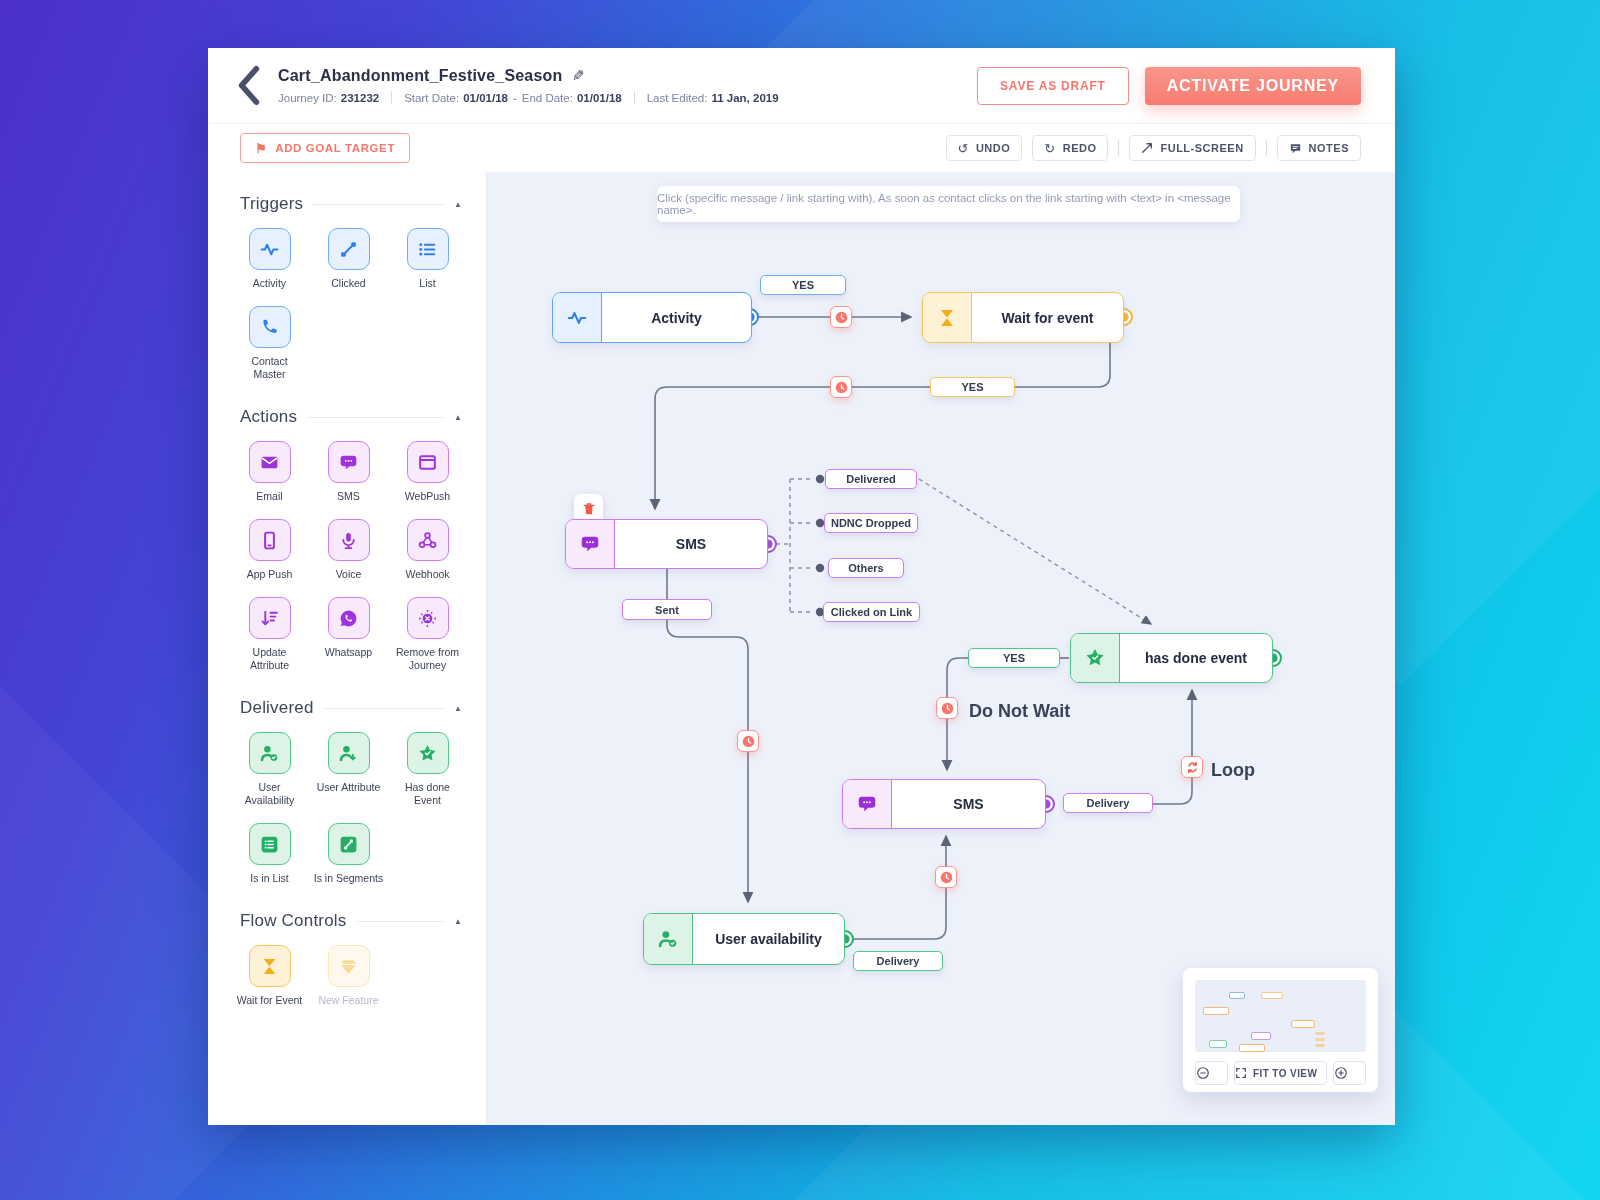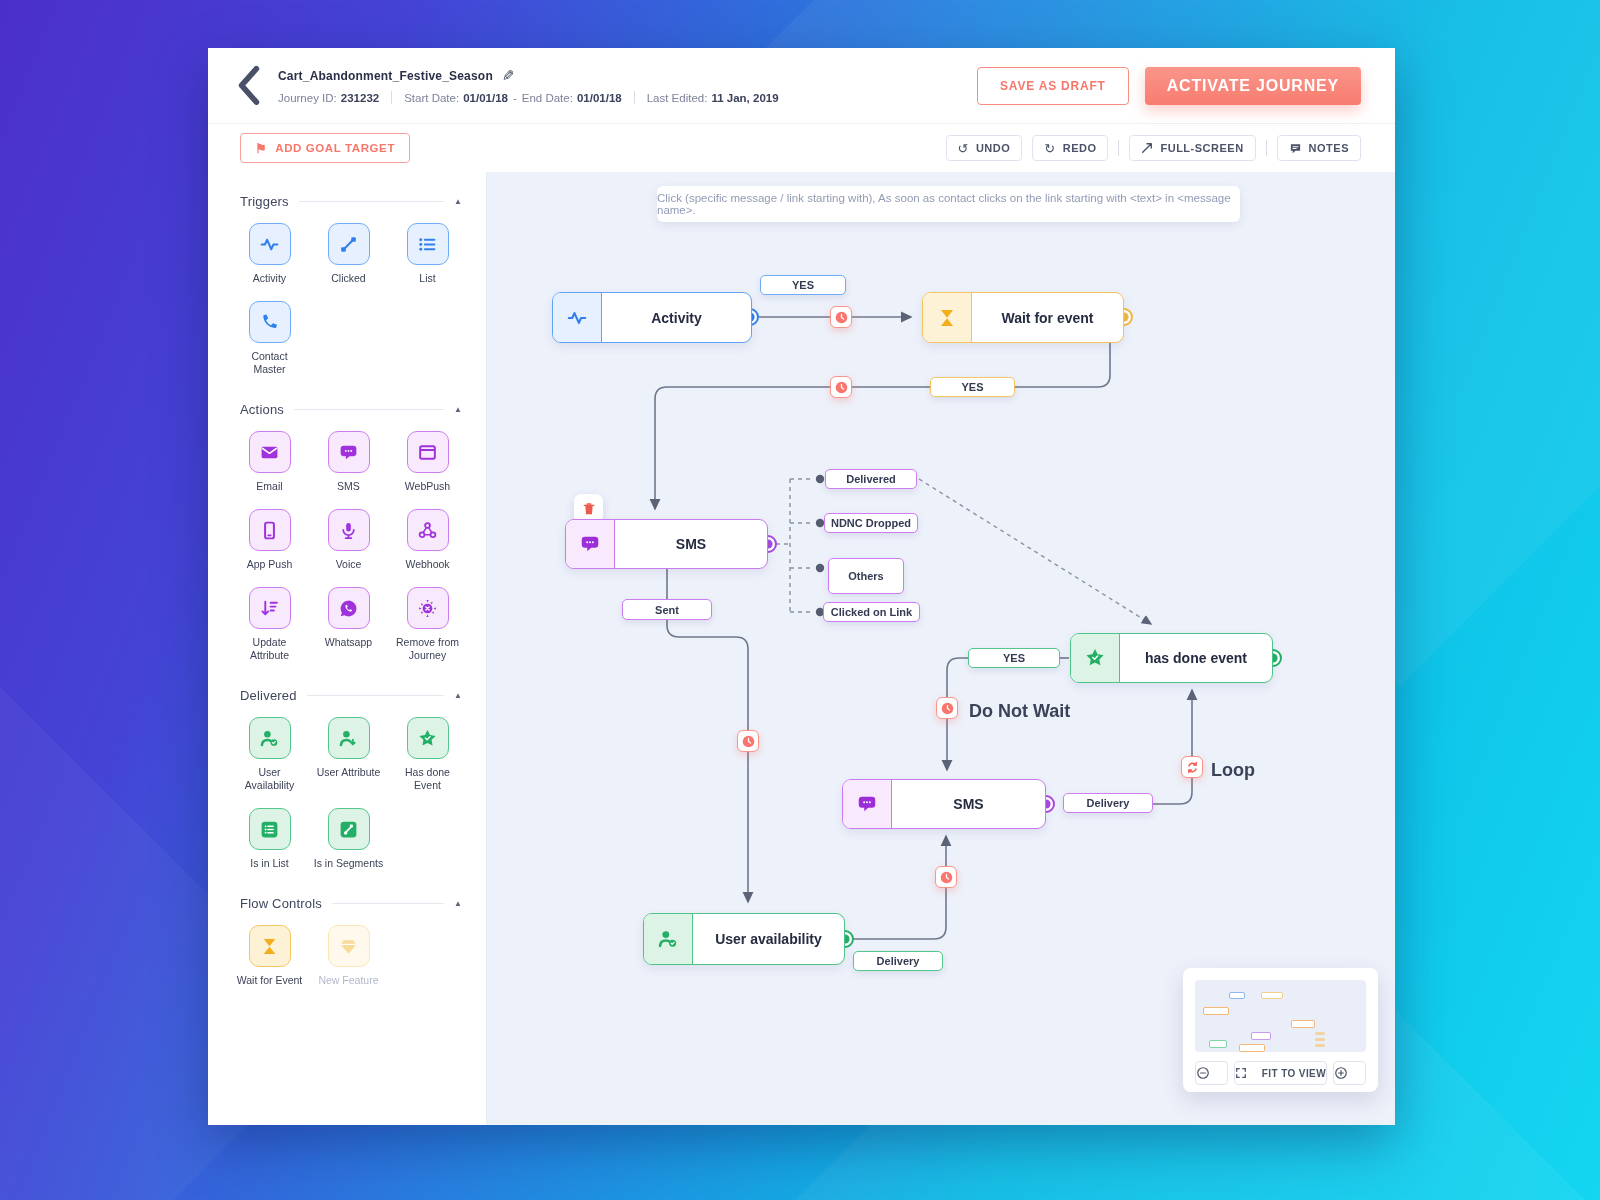--- a/index.html
+++ b/index.html
@@ -15,21 +15,21 @@
   .f3 { width:500px; height:500px; left:-260px; bottom:-80px; transform:rotate(45deg); background:rgba(255,255,255,.04); }
 
   .app { position:absolute; left:208px; top:48px; width:1187px; height:1077px; background:#fff;
          box-shadow:0 18px 50px rgba(10,20,80,.35); }
 
   
   .hdr { height:76px; display:flex; align-items:center; padding:0 34px 0 28px; border-bottom:1px solid #edf0f6; }
   .back { width:26px; height:30px; cursor:pointer; display:flex; align-items:center; }
   .title-block { margin-left:16px; flex:1; }
   .title-row { display:flex; align-items:center; gap:9px; }
-  .jtitle { font-size:12px; font-weight:bold; color:#2a3047; letter-spacing:.2px; }
+  .jtitle { font-size:16px; font-weight:bold; color:#2a3047; letter-spacing:.2px; }
   .pencil { font-size:15px; color:#3c4359; transform:scaleX(-1); display:inline-block; }
   .meta { display:flex; align-items:center; margin-top:6px; font-size:11.5px; color:#7c829a; }
   .meta b { color:#3a415a; font-weight:bold; margin-left:4px; }
   .meta .sep { width:1px; height:13px; background:#d9dde8; margin:0 12px; }
   .btn-draft { height:38px; padding:0 22px; background:#fff; border:1px solid #f88d80; border-radius:4px;
                color:#f8776b; font-size:12px; font-weight:bold; letter-spacing:.8px; cursor:pointer; font-family:inherit; }
   .btn-activate { height:38px; padding:0 22px; margin-left:16px; border:none; border-radius:4px;
                background:linear-gradient(180deg,#fa958a,#f87c70); color:#fff; font-size:16px; font-weight:bold;
                letter-spacing:.8px; cursor:pointer; font-family:inherit; box-shadow:0 6px 14px rgba(248,120,108,.35); }
 
@@ -42,21 +42,21 @@
   .tb-btn { height:26px; padding:0 11px; display:flex; align-items:center; gap:7px; background:#fff;
             border:1px solid #dfe3ed; border-radius:4px; color:#4c5268; font-size:11px; font-weight:bold;
             letter-spacing:.5px; cursor:pointer; font-family:inherit; }
   .tb-btn .uglyph { font-size:13px; font-weight:normal; }
   .tb-sep { width:1px; height:16px; background:#d9dde8; }
 
   
   .body { display:flex; height:953px; }
   .sidebar { width:279px; background:#fff; border-right:1px solid #e6eaf2; padding-top:22px; overflow:hidden; }
   .sec-hd { display:flex; align-items:center; padding:0 24px 0 32px; margin-bottom:14px; }
-  .sec-title { font-size:13px; color:#3e465c; letter-spacing:.2px; white-space:nowrap; }
+  .sec-title { font-size:17px; color:#3e465c; letter-spacing:.2px; white-space:nowrap; }
   .sec-line { flex:1; height:1px; background:#e3e8f1; margin:0 10px; }
   .sec-tri { font-size:8px; color:#5a617a; cursor:pointer; }
   .pgrid { display:grid; grid-template-columns:repeat(3,79px); row-gap:16px; padding-left:22px; margin-bottom:26px; }
   .pitem { display:flex; flex-direction:column; align-items:center; cursor:grab; }
   .pic { width:42px; height:42px; border-radius:10px; display:flex; align-items:center; justify-content:center; }
   .pic svg { width:21px; height:21px; }
   .plabel { margin-top:7px; font-size:10.5px; color:#3c4358; text-align:center; line-height:13px; max-width:70px; }
   .pic.blue   { background:#e7f0fe; border:1px solid #6fadf8; color:#2f80ed; }
   .pic.purple { background:#f8e9fd; border:1px solid #cd7df0; color:#a032dc; }
   .pic.green  { background:#ddf3e6; border:1px solid #51c78c; color:#23b066; }
@@ -91,21 +91,21 @@
   .trash svg { width:16px; height:16px; }
   .wire-text { position:absolute; font-size:18px; font-weight:bold; color:#3b4258; }
 
   
   .minimap { position:absolute; left:696px; top:796px; width:195px; height:124px; background:#fff; border-radius:8px;
              box-shadow:0 8px 22px rgba(60,70,120,.16); padding:12px; }
   .mm-view { position:relative; width:171px; height:72px; background:#e9eef8; border-radius:4px; overflow:hidden; }
   .mm-chip { position:absolute; border-radius:2px; }
   .mm-ctrls { display:flex; gap:6px; margin-top:9px; }
   .mm-btn { height:24px; background:#fff; border:1px solid #dfe3ed; border-radius:4px; color:#4c5268;
-            display:flex; align-items:center; justify-content:space-between; gap:6px; font-size:10px; font-weight:bold;
+            display:flex; align-items:center; justify-content:flex-start; gap:6px; font-size:10px; font-weight:bold;
             letter-spacing:.4px; cursor:pointer; font-family:inherit; }
   .mm-zoom { width:33px; } .mm-fit { flex:1; }
 </style>
 </head>
 <body>
 
 <div class="facet f1"></div>
 <div class="facet f2"></div>
 <div class="facet f3"></div>
 
@@ -531,21 +531,21 @@
             </svg>
           </div>
         <div class="nbody">User availability</div>
       </div>
 
       <div class="pill blue" style="left:273px;top:103px;width:86px;height:20px">YES</div>
       <div class="pill yellow" style="left:443px;top:205px;width:85px;height:20px">YES</div>
       <div class="pill green" style="left:481px;top:476px;width:92px;height:20px">YES</div>
       <div class="pill purple" style="left:338px;top:297px;width:92px;height:20px">Delivered</div>
       <div class="pill purple" style="left:337px;top:341px;width:94px;height:20px">NDNC Dropped</div>
-      <div class="pill purple" style="left:341px;top:386px;width:76px;height:36px">Others</div>
+      <div class="pill purple" style="left:341px;top:386px;width:76px;height:20px">Others</div>
       <div class="pill purple" style="left:336px;top:430px;width:97px;height:20px">Clicked on Link</div>
       <div class="pill purple" style="left:135px;top:427px;width:90px;height:21px">Sent</div>
       <div class="pill purple" style="left:576px;top:621px;width:90px;height:20px">Delivery</div>
       <div class="pill green" style="left:366px;top:779px;width:90px;height:20px">Delivery</div>
 
       <div class="chip" style="left:343px;top:134px">
           <svg viewBox="0 0 16 16">
             <circle cx="8" cy="8" r="6.2" fill="#f8766d"></circle>
             <path d="M8 4.8V8l2.2 1.6" stroke="#fff" stroke-width="1.4" fill="none" stroke-linecap="round"></path>
           </svg>

